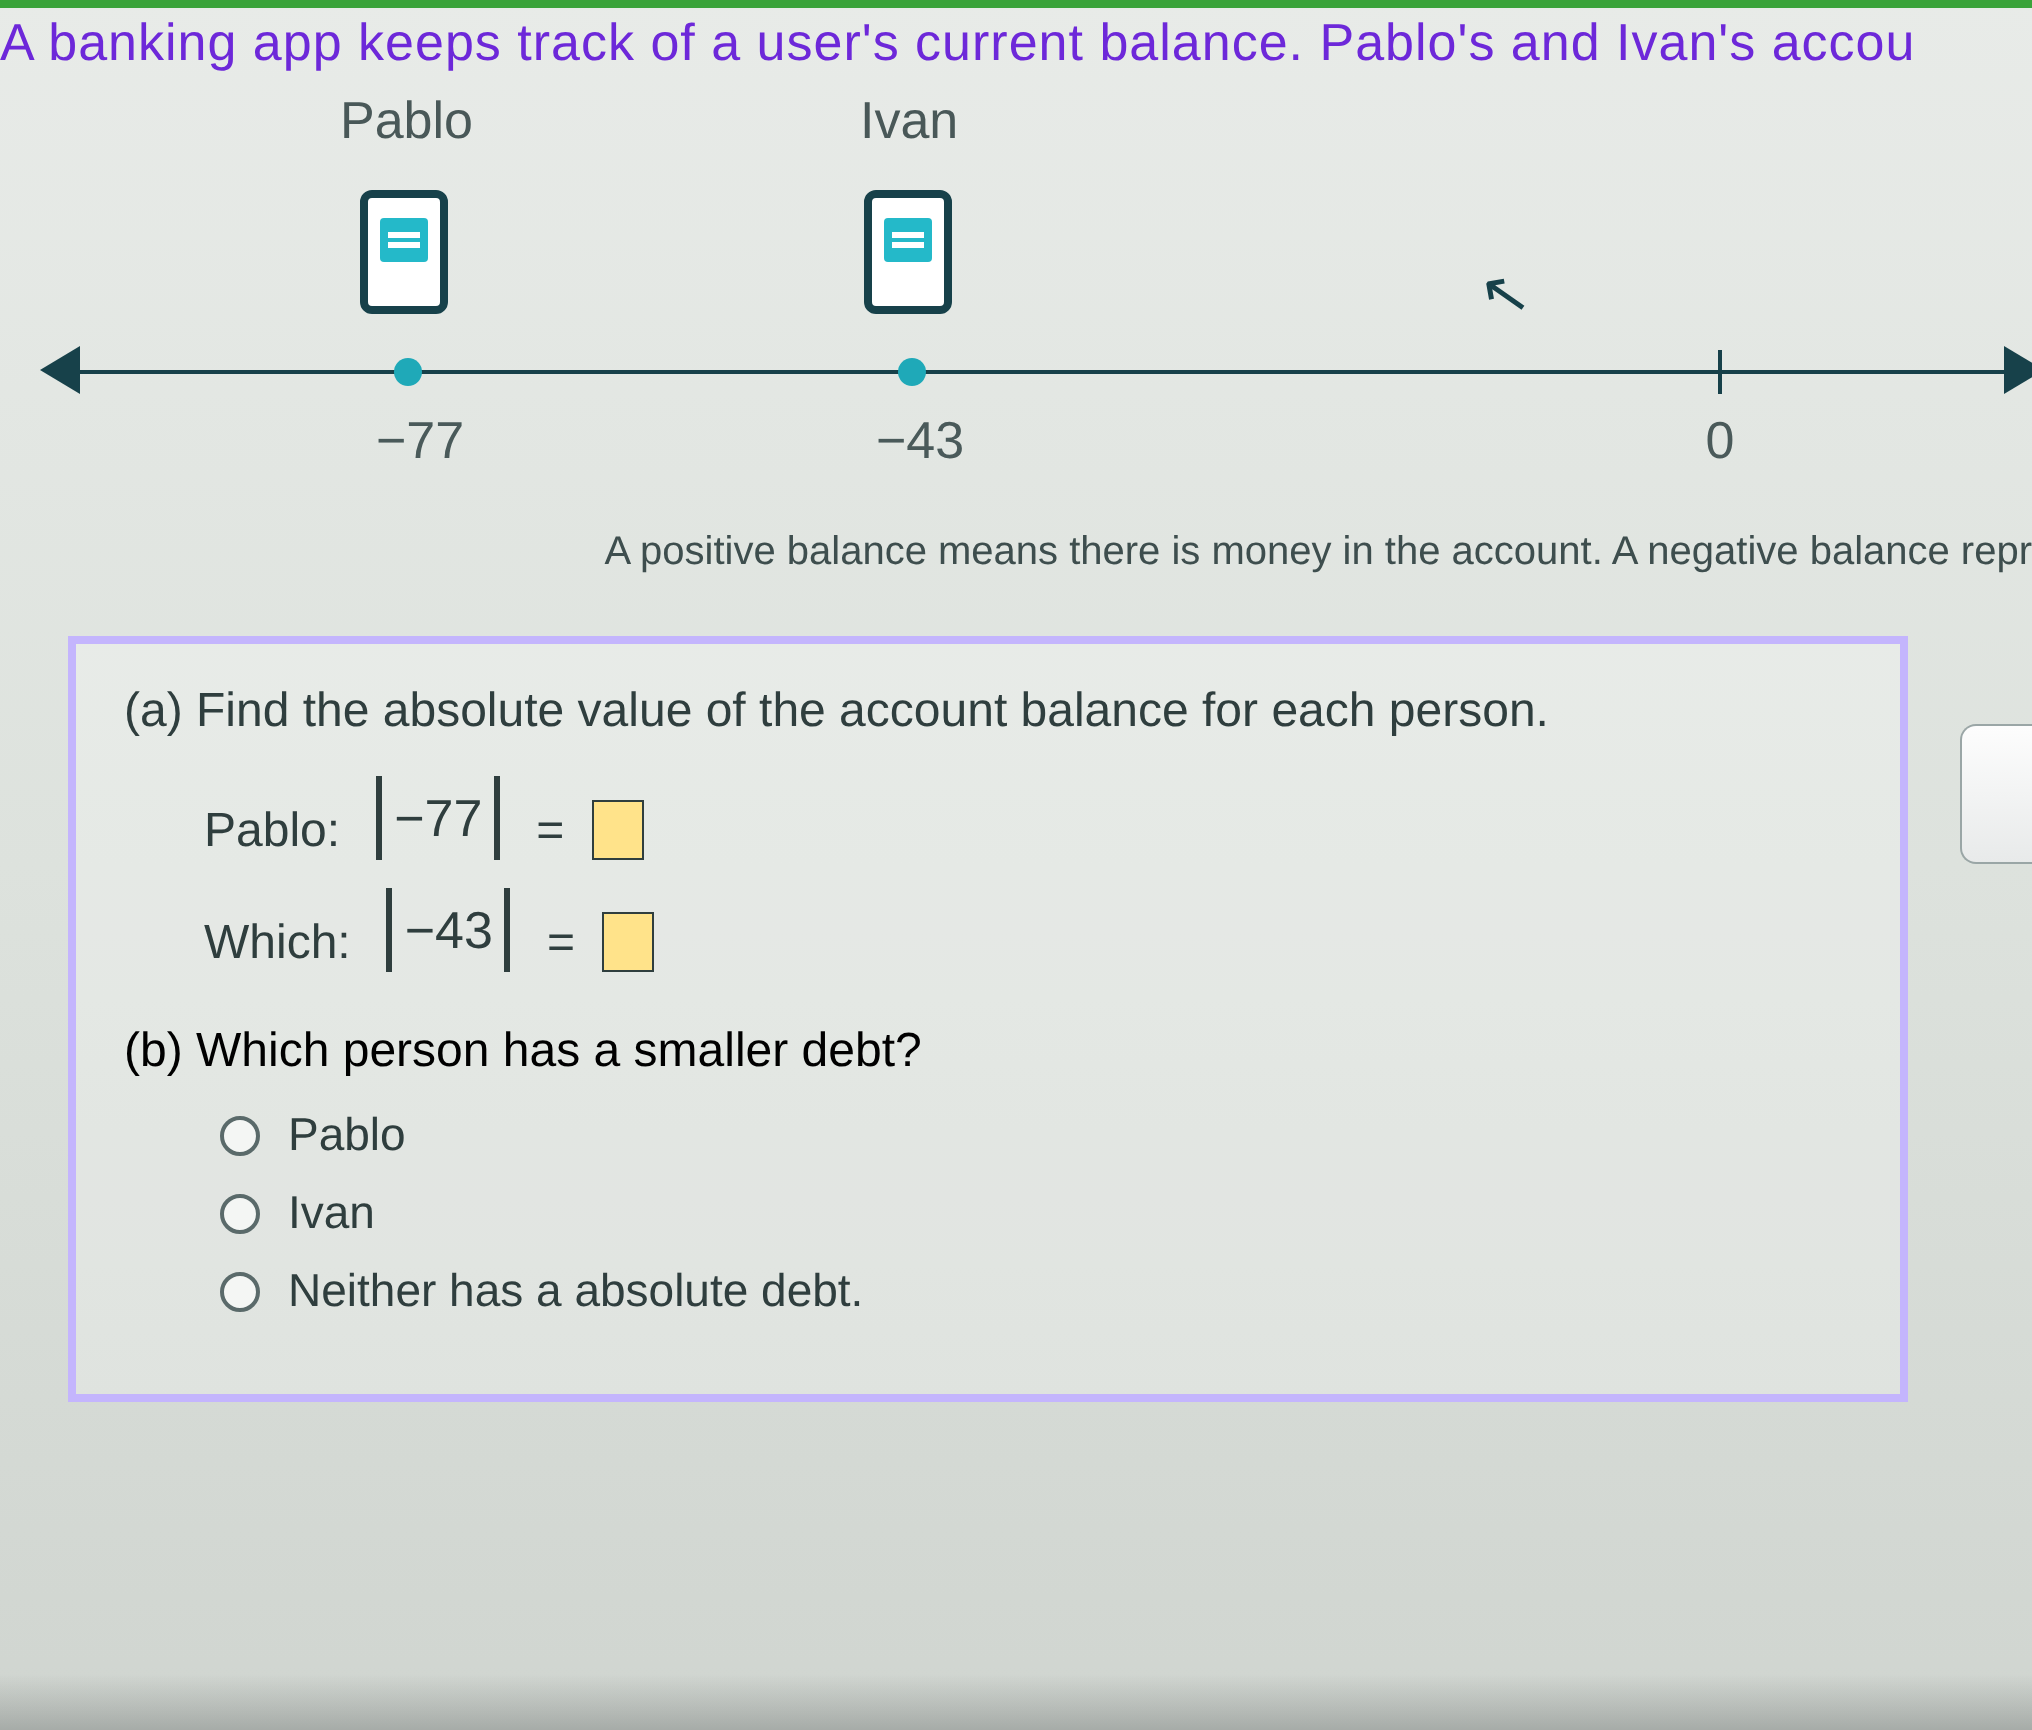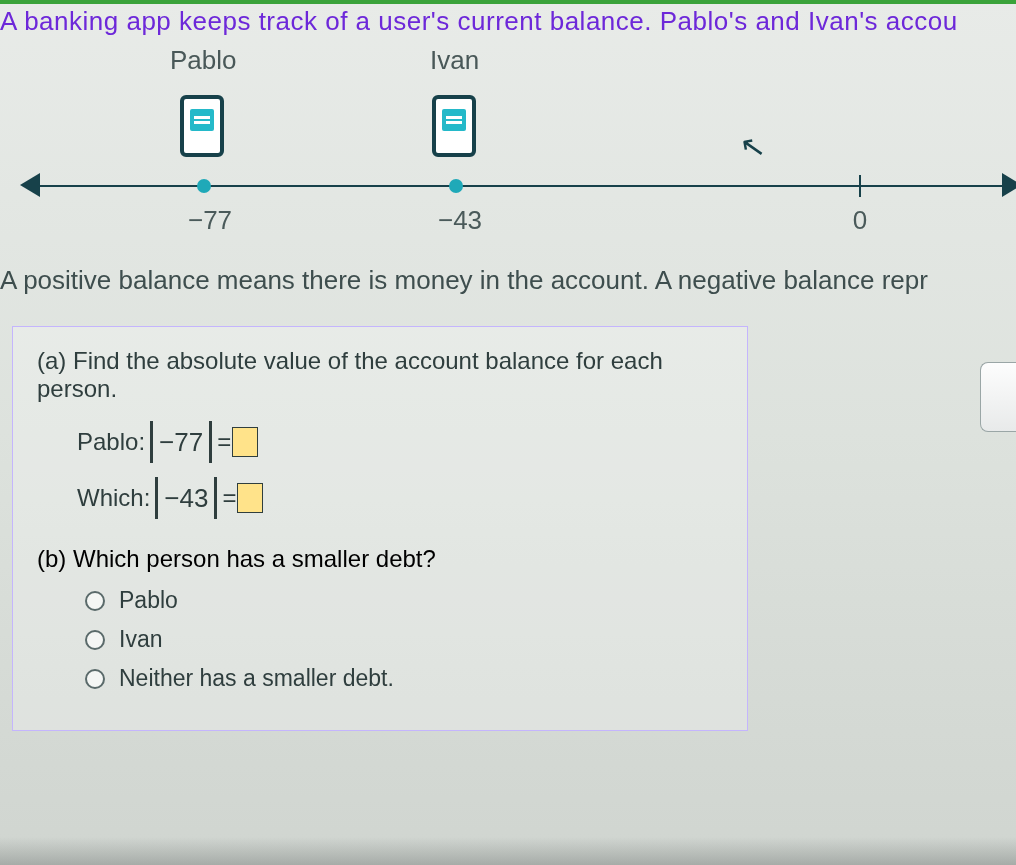--- a/index.html
+++ b/index.html
@@ -87,41 +87,42 @@
   }
   .tick-label{
     position:absolute;
     font-size:26px;
     color:#4a5a5a;
     top:160px;
     transform:translateX(-50%);
     white-space:nowrap;
   }
   .para2 {
-    font-size:26px;
+    font-size:20px;
     color:#3e4e4e;
     padding: 20px 0 20px 0;
     white-space:nowrap;
+    text-align:right;
   }
   .qbox {
-    margin: 10px 0 0 12px;
-    width: 736px;
-    border:1px solid #c4b5fd;
+    margin: 10px 0 0 34px;
+    width: 920px;
+    border:4px solid #c4b5fd;
     background: rgba(255,255,255,0.25);
     padding: 20px 24px 26px 24px;
   }
   .qline {
     font-size:24px;
     color:#2f3e3e;
     margin-bottom:18px;
   }
   .eqrow {
     display:flex;
-    align-items:center;
-    gap:1px;
+    align-items:flex-end;
+    gap:14px;
     margin: 14px 0 14px 40px;
     font-size:24px;
     color:#2f3e3e;
   }
   .abs {
     display:inline-flex;
     align-items:center;
     font-size:30px;
   }
   .abs .bar { display:inline-block; width:3px; height:42px; background:#2f3e3e; margin:0 4px;}
@@ -236,17 +237,17 @@
   <div class="radio-row">
     <span class="radio"></span>
     <span>Pablo</span>
   </div>
   <div class="radio-row">
     <span class="radio"></span>
     <span>Ivan</span>
   </div>
   <div class="radio-row">
     <span class="radio"></span>
-    <span>Neither has a smaller debt.</span>
+    <span>Neither has a absolute debt.</span>
   </div>
 </div>
 
 <div class="bottom-shadow"></div>
 
 </body></html>

